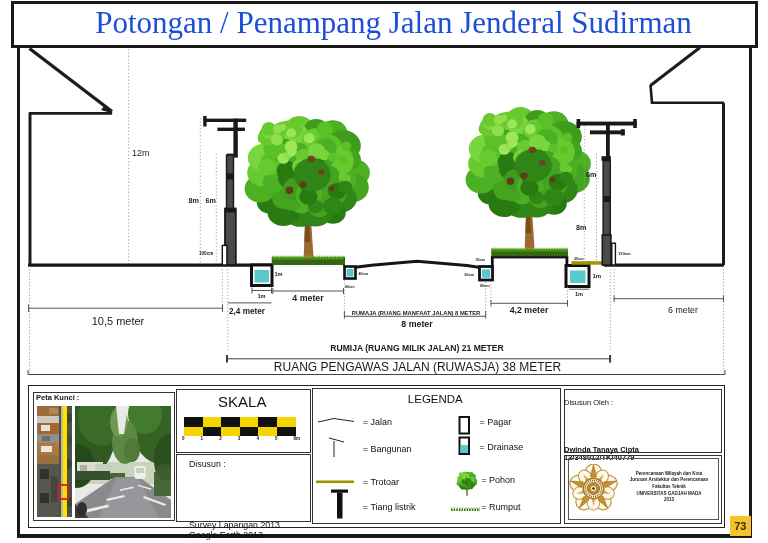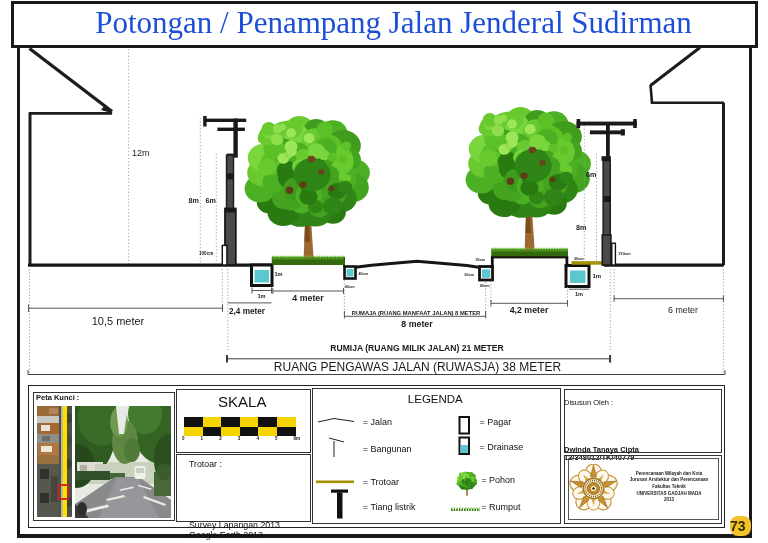--- a/index.html
+++ b/index.html
@@ -441,21 +441,21 @@
     <span class="abs" style="left:18.6px;">1</span>
     <span class="abs" style="left:37.2px;">2</span>
     <span class="abs" style="left:55.8px;">3</span>
     <span class="abs" style="left:74.4px;">4</span>
     <span class="abs" style="left:93px;">5</span>
     <span class="abs" style="left:111.6px;">6m</span>
 </div>
 
 <div class="abs" style="left:175.8px;top:454.2px;width:133px;height:66px;border:1.4px solid #333;"></div>
 
-<div class="abs" style="left:189px;top:458.5px;font-size:8.8px;color:#111;">Trotoar :</div>
+<div class="abs" style="left:189px;top:458.5px;font-size:8.8px;color:#111;">Disusun :</div>
 
 <div class="abs" style="left:189px;top:487.5px;font-size:8.8px;line-height:10.5px;color:#111;margin-top:32px;">Survey Lapangan 2013<br>Google Earth 2013</div>
 
 <div class="abs" style="left:311.8px;top:388.4px;width:247px;height:133.6px;border:1.4px solid #333;"></div>
 
 <div class="abs" style="left:311.8px;top:392.5px;width:247px;text-align:center;font-size:11.5px;font-weight:normal;color:#111;">LEGENDA</div>
 
 <svg class="abs" style="left:311.8px;top:388.4px;" width="247" height="134" viewBox="0 0 247 134">
 
   <polyline points="6,34 22,30.5 42,33.5" fill="none" stroke="#222" stroke-width="1"></polyline>
@@ -546,13 +546,13 @@
     <circle r="6.2" fill="#c8912c"></circle>
     <circle r="6.2" fill="none" stroke="#7a4e10" stroke-width="0.7"></circle>
     <circle r="4.6" fill="none" stroke="#7a4e10" stroke-width="0.5" stroke-dasharray="0.8,0.8"></circle>
     <circle r="2.6" fill="#f7f0da"></circle>
     <circle r="1.2" fill="#2e1e00"></circle>
   </g>
 </svg>
 
 <div class="abs" style="left:620px;top:470.5px;width:98px;text-align:center;font-size:4.5px;font-weight:bold;line-height:6.7px;color:#222;">Perencanaan Wilayah dan Kota<br>Jurusan Arsitektur dan Perencanaan<br>Fakultas Teknik<br>UNIVERSITAS GADJAH MADA<br>2013</div>
 
-<div class="abs" style="left:730px;top:516px;width:20.5px;height:20px;background:#f2c32a;color:#3a2c00;font-size:14px;font-weight:bold;text-align:left;line-height:20px;border-radius:8px;">73</div>
+<div class="abs" style="left:730px;top:516px;width:20.5px;height:20px;background:#f2c32a;color:#3a2c00;font-size:11px;font-weight:bold;text-align:center;line-height:20px;">73</div>
 
 </body></html>

